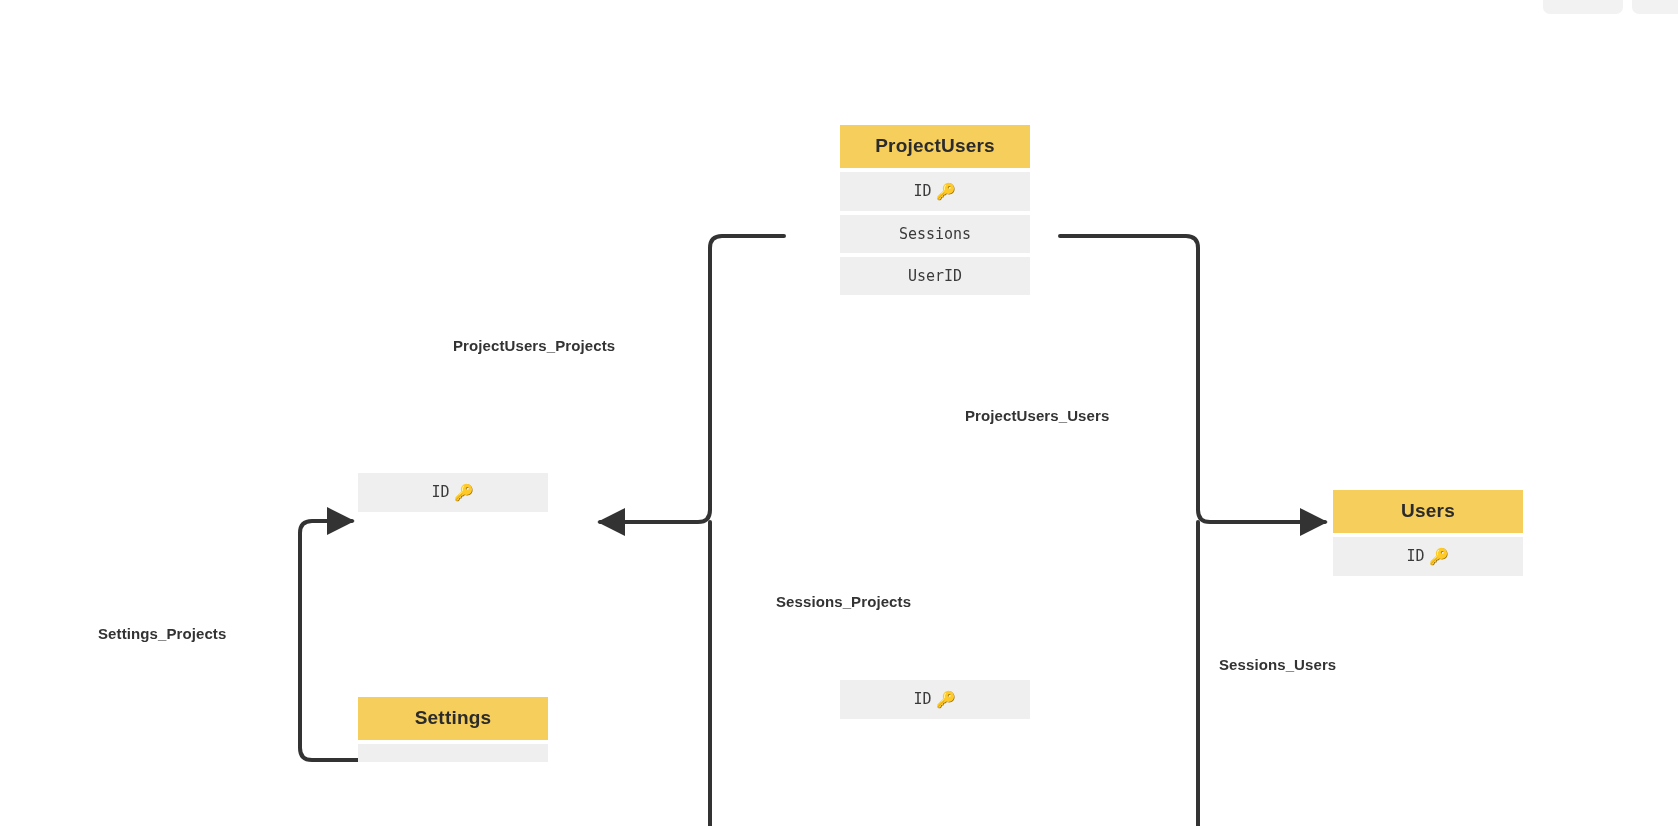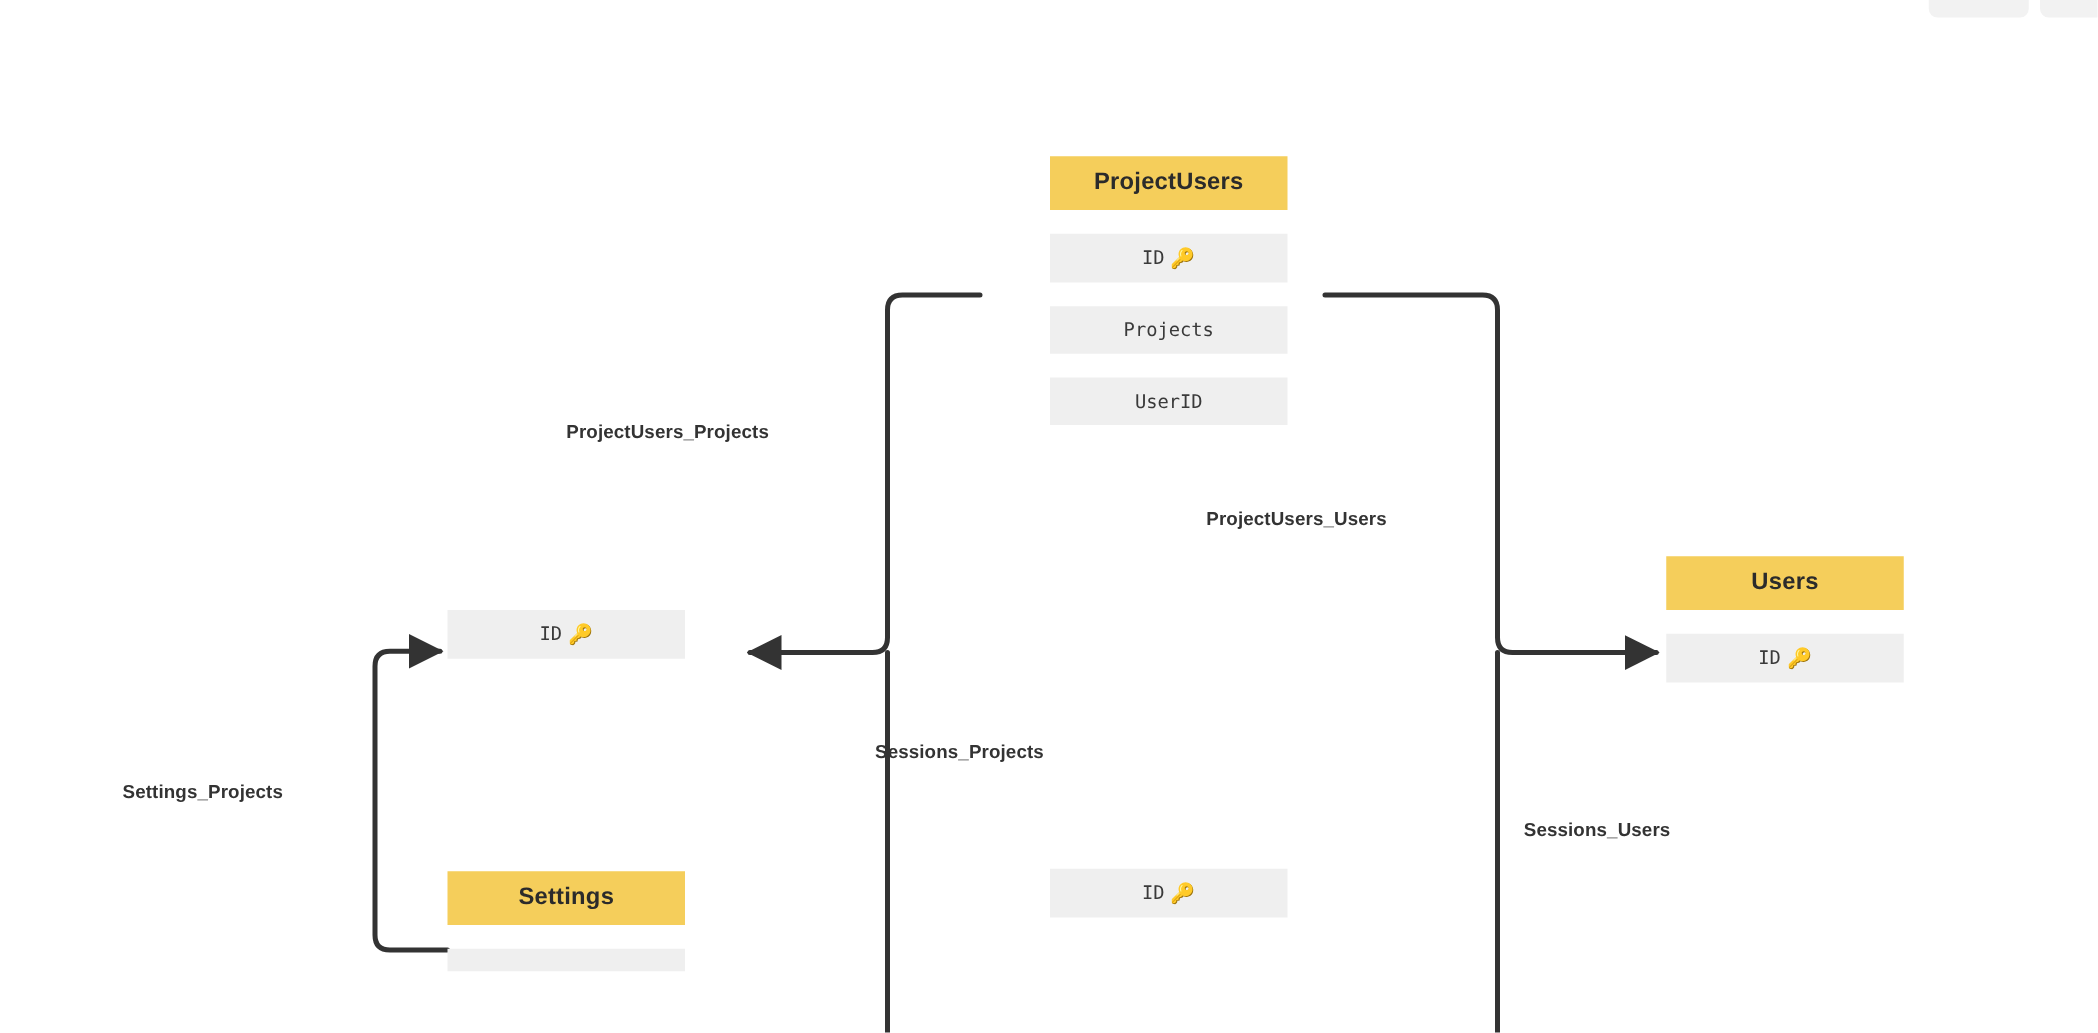--- a/index.html
+++ b/index.html
@@ -43,21 +43,21 @@
     padding: 10px 6px 11px 6px;
     letter-spacing: 0.2px;
   }
   .entity-field {
     background: #EFEFEF;
     color: #3a3a3a;
     font-family: "DejaVu Sans Mono", "Liberation Mono", monospace;
     font-size: 15px;
     text-align: center;
     padding: 10px 6px;
-    margin-top: 19px;
+    margin-top: 4px;
     white-space: nowrap;
   }
   .key-glyph {
     font-family: "DejaVu Sans", sans-serif;
     font-size: 16px;
     margin-left: 5px;
     vertical-align: -1px;
   }
   
   .rel-label {
@@ -102,34 +102,34 @@
 
   <div class="top-chip" style="left:1543px; width:80px;"></div>
   <div class="top-chip" style="left:1632px; width:80px;"></div>
 
   <div class="entity" style="left:840px; top:125px;">
     <div class="entity-header">ProjectUsers</div>
     <div class="entity-field">
       <span>ID</span><span class="key-glyph">🔑</span>
     </div>
     <div class="entity-field">
-      <span>Projects</span>
+      <span>Sessions</span>
     </div>
     <div class="entity-field">
       <span>UserID</span>
     </div>
   </div>
 
   <div class="entity" style="left:358px; top:469px;">
     <div class="entity-field">
       <span>ID</span><span class="key-glyph">🔑</span>
     </div>
   </div>
 
-  <div class="entity" style="left:1333px; top:445px;border-radius:18px;">
+  <div class="entity" style="left:1333px; top:490px;border-radius:18px;">
     <div class="entity-header">Users</div>
     <div class="entity-field">
       <span>ID</span><span class="key-glyph">🔑</span>
     </div>
   </div>
 
   <div class="entity" style="left:840px; top:676px;">
     <div class="entity-field">
       <span>ID</span><span class="key-glyph">🔑</span>
     </div>
@@ -137,19 +137,19 @@
 
   <div class="entity" style="left:358px; top:697px;">
     <div class="entity-header">Settings</div>
     <div class="entity-field" style="height:18px; padding:0;"></div>
   </div>
 
   <div class="rel-label" style="left:453px; top:337px;">ProjectUsers_Projects</div>
 
   <div class="rel-label" style="left:965px; top:407px;">ProjectUsers_Users</div>
 
-  <div class="rel-label" style="left:700px; top:593px;">Sessions_Projects</div>
+  <div class="rel-label" style="left:776px; top:593px;">Sessions_Projects</div>
 
   <div class="rel-label" style="left:1219px; top:656px;">Sessions_Users</div>
 
   <div class="rel-label" style="left:98px; top:625px;">Settings_Projects</div>
 
 </div>
 
 </body></html>

